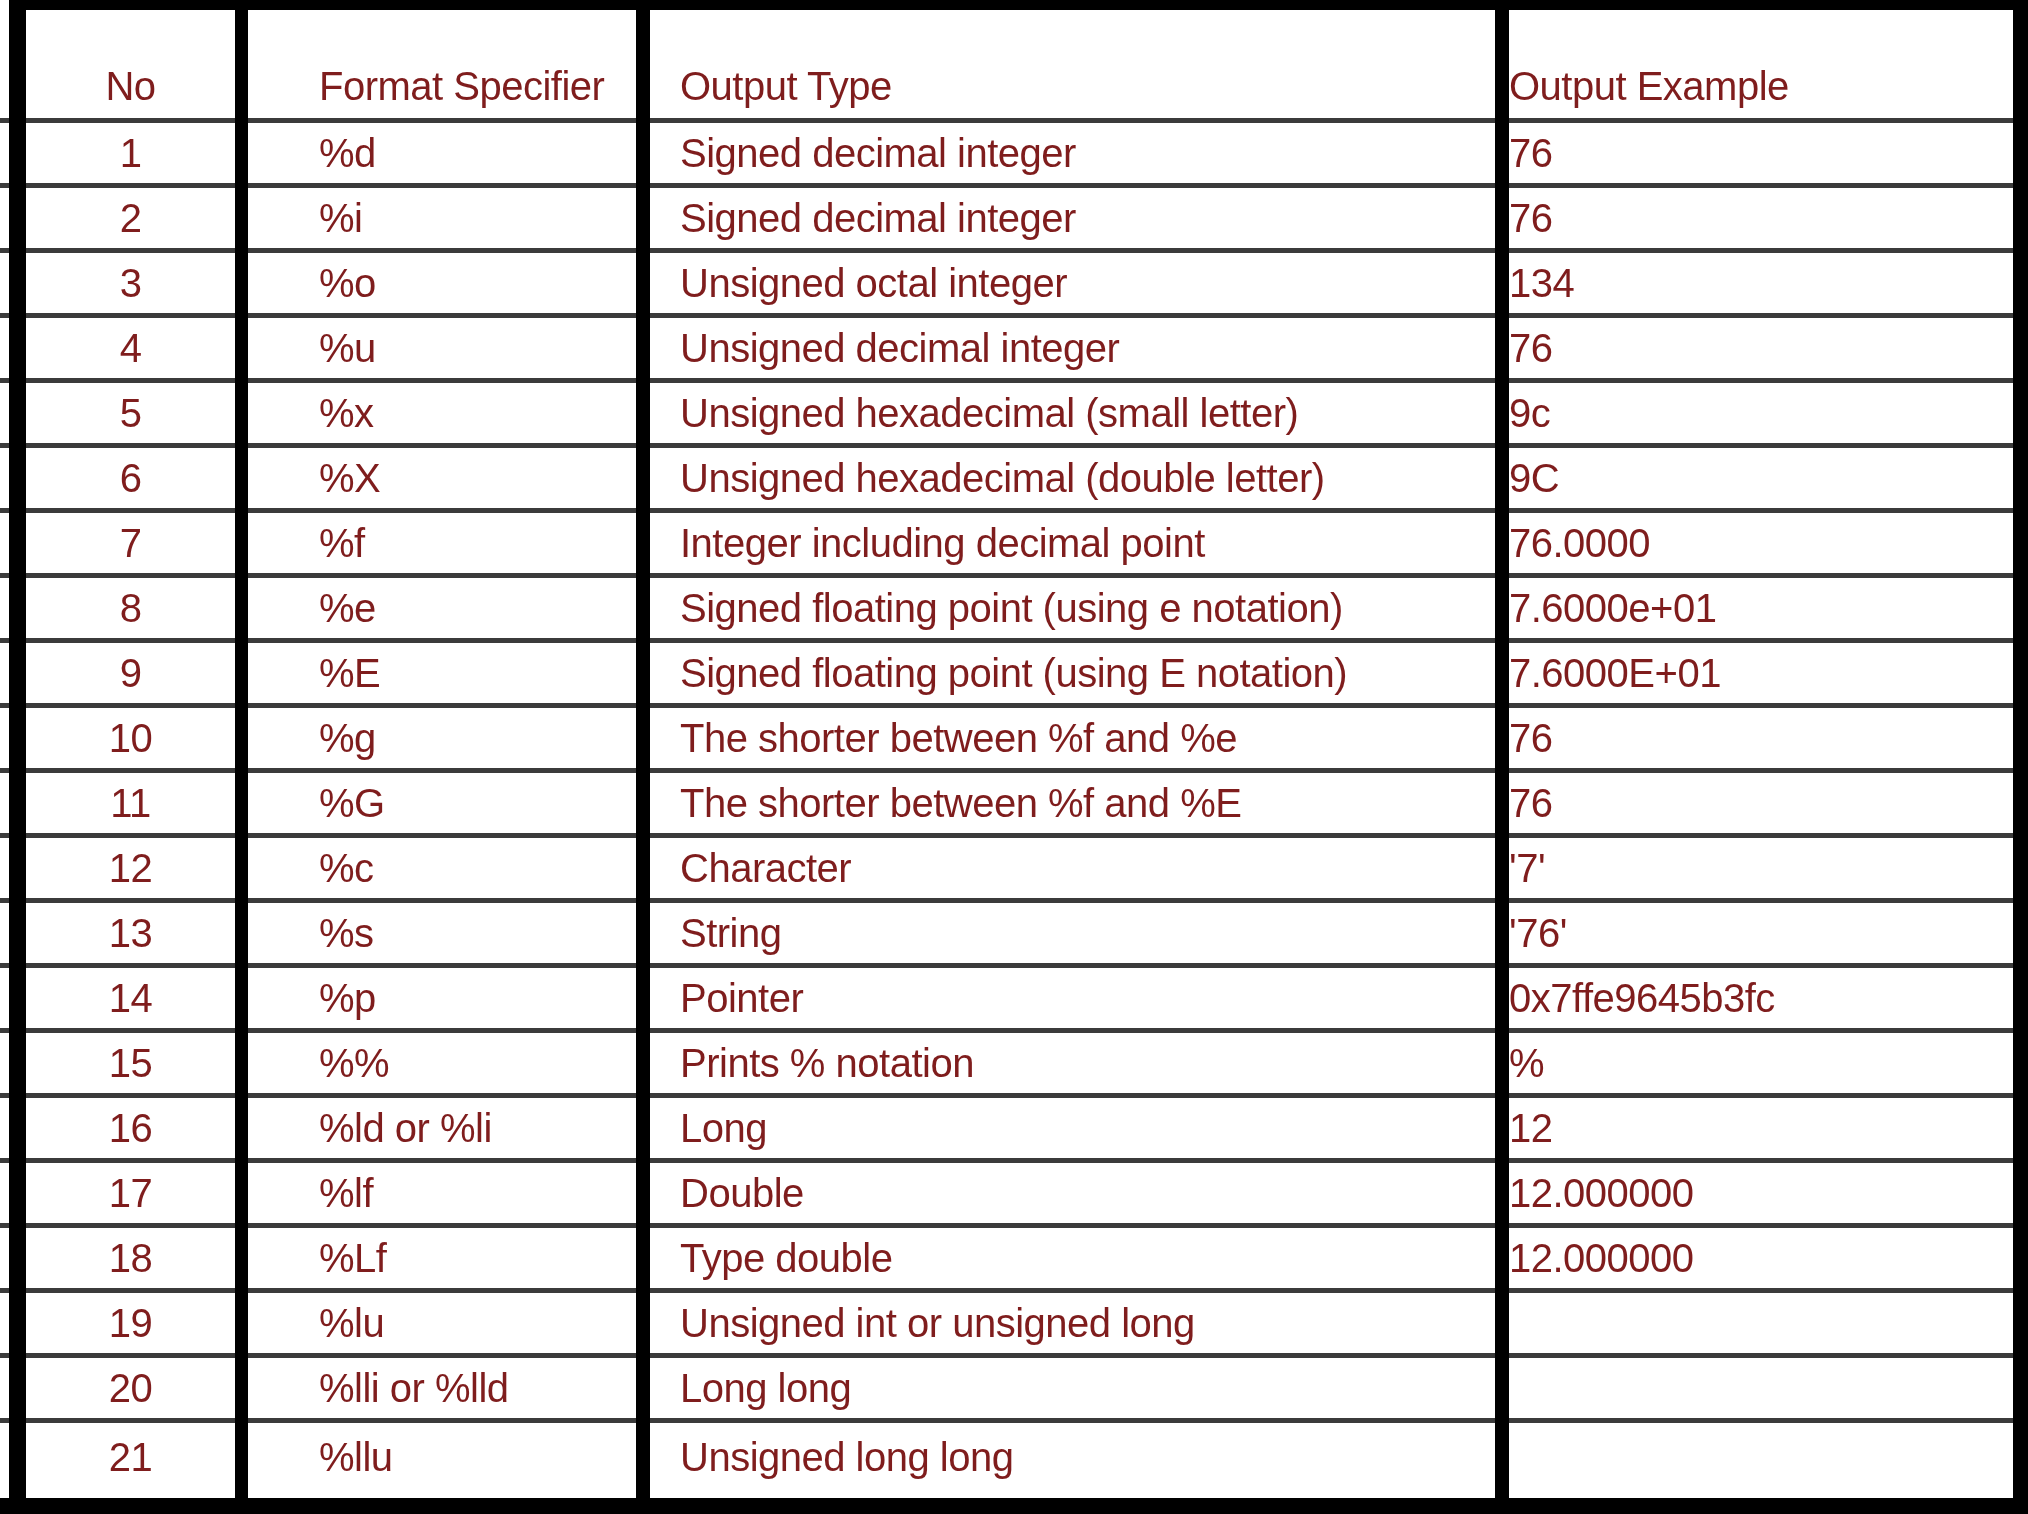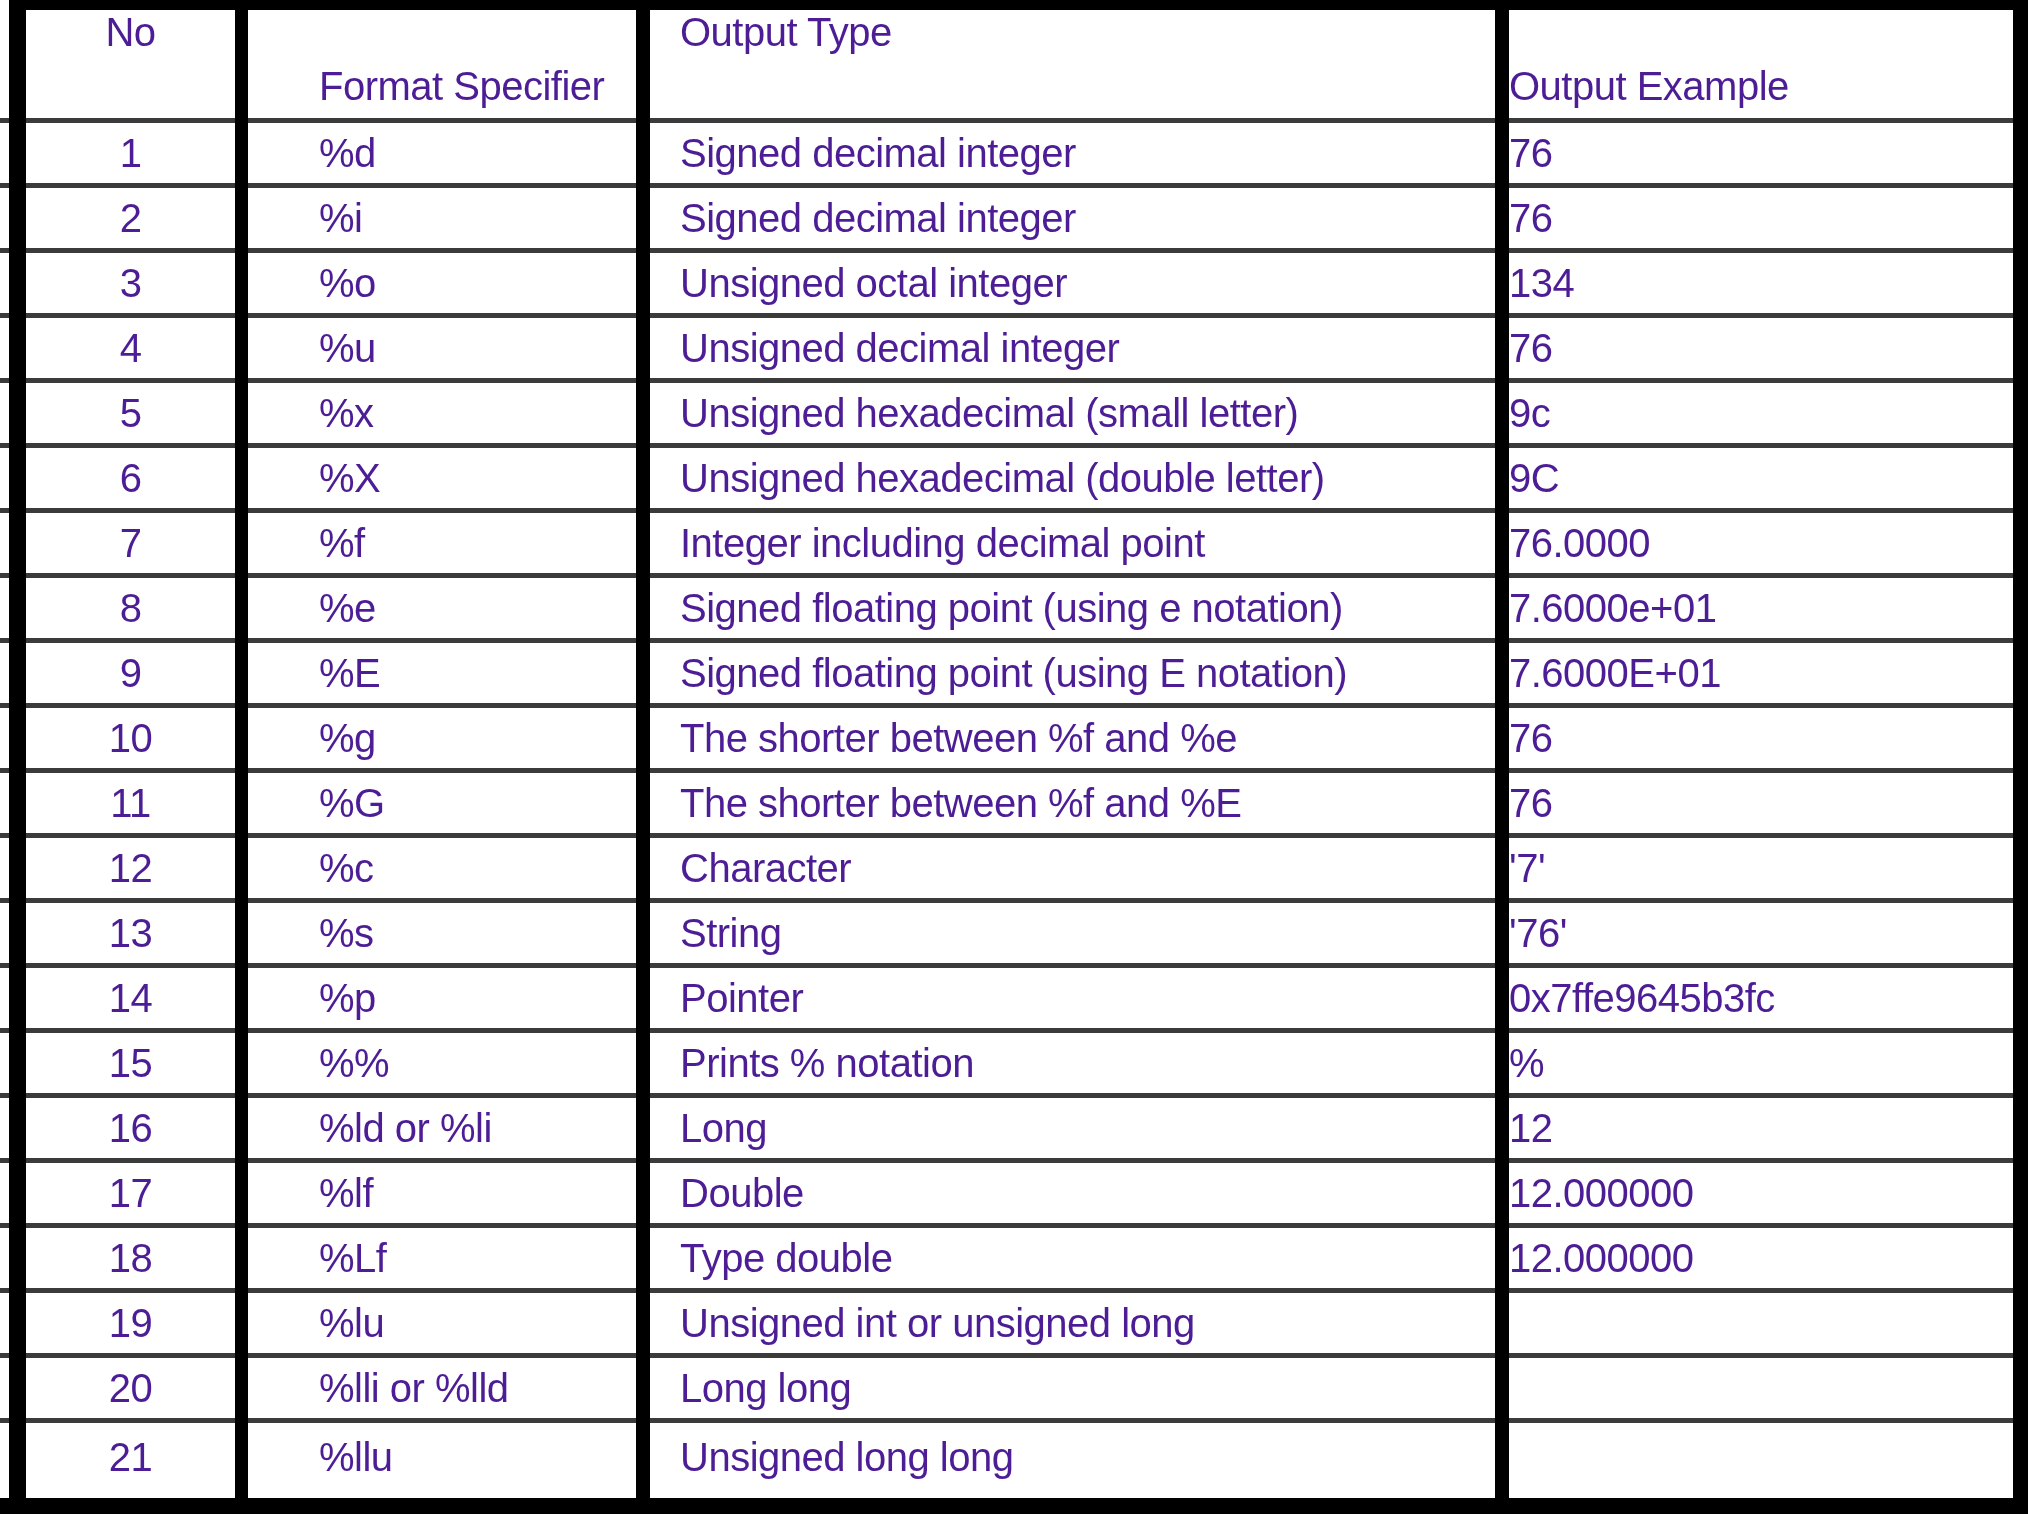--- a/index.html
+++ b/index.html
@@ -5,21 +5,21 @@
   html, body { margin: 0; padding: 0; }
   .page {
     position: relative;
     width: 2028px;
     height: 1514px;
     background: #ffffff;
     overflow: hidden;
     display: flex;
     flex-direction: column;
     font-family: "Liberation Sans", sans-serif;
-    color: #4c1d95;
+    color: #7f1d1d;
   }
   .topbar   { flex: none; height: 10px; margin-left: 9px; background: #000; }
   .bottombar{ flex: none; height: 16px; background: #000; }
 
   .header-row, .row {
     flex: none;
     display: grid;
     grid-template-columns: 26px 209px 13px 388px 14px 845px 14px 504px 15px;
     box-sizing: border-box;
     background: transparent;
@@ -54,22 +54,22 @@
 </style>
 </head>
 <body>
 
 <div class="page">
 
   <div class="topbar"></div>
 
   <div class="header-row">
     <div class="cell c1">No</div>
+    <div class="cell c2">Format Specifier</div>
     <div class="cell c3">Output Type</div>
-    <div class="cell c2">Format Specifier</div>
     <div class="cell c4">Output Example</div>
   </div>
 
   <div id="tbody">
   <div class="row">
     <div class="cell c1">1</div>
     <div class="cell c2">%d</div>
     <div class="cell c3">Signed decimal integer</div>
     <div class="cell c4">76</div>
   </div>

